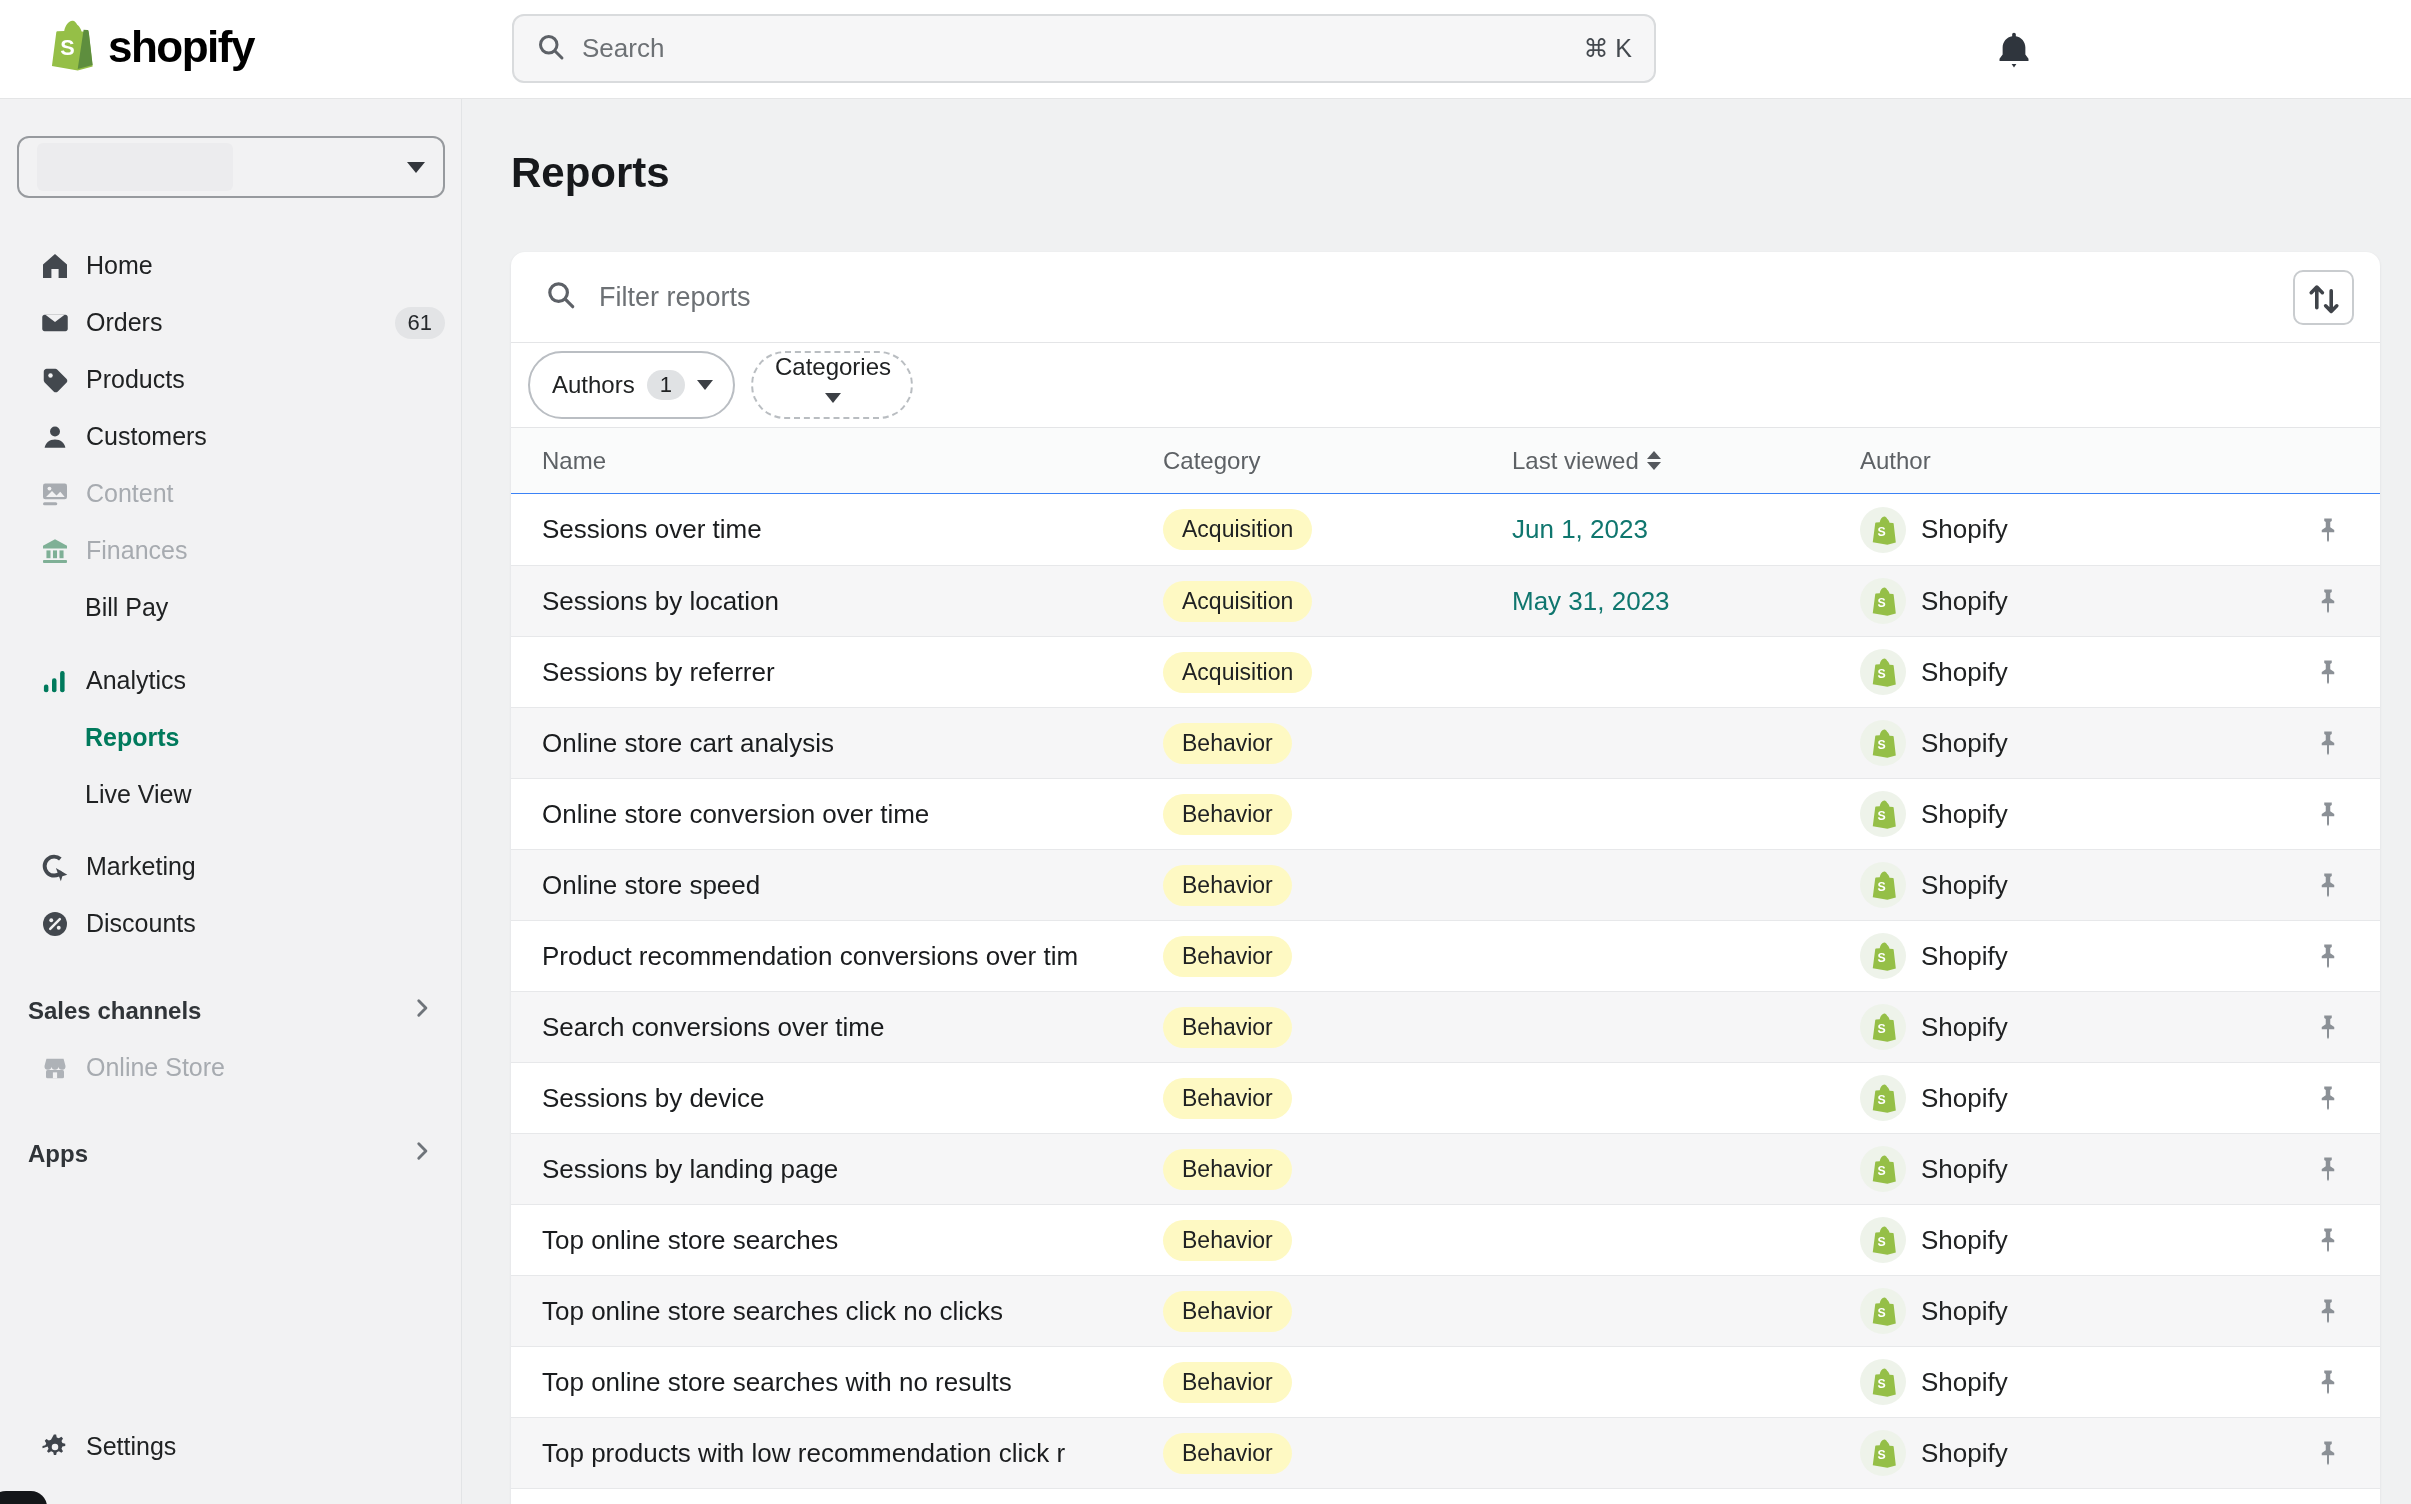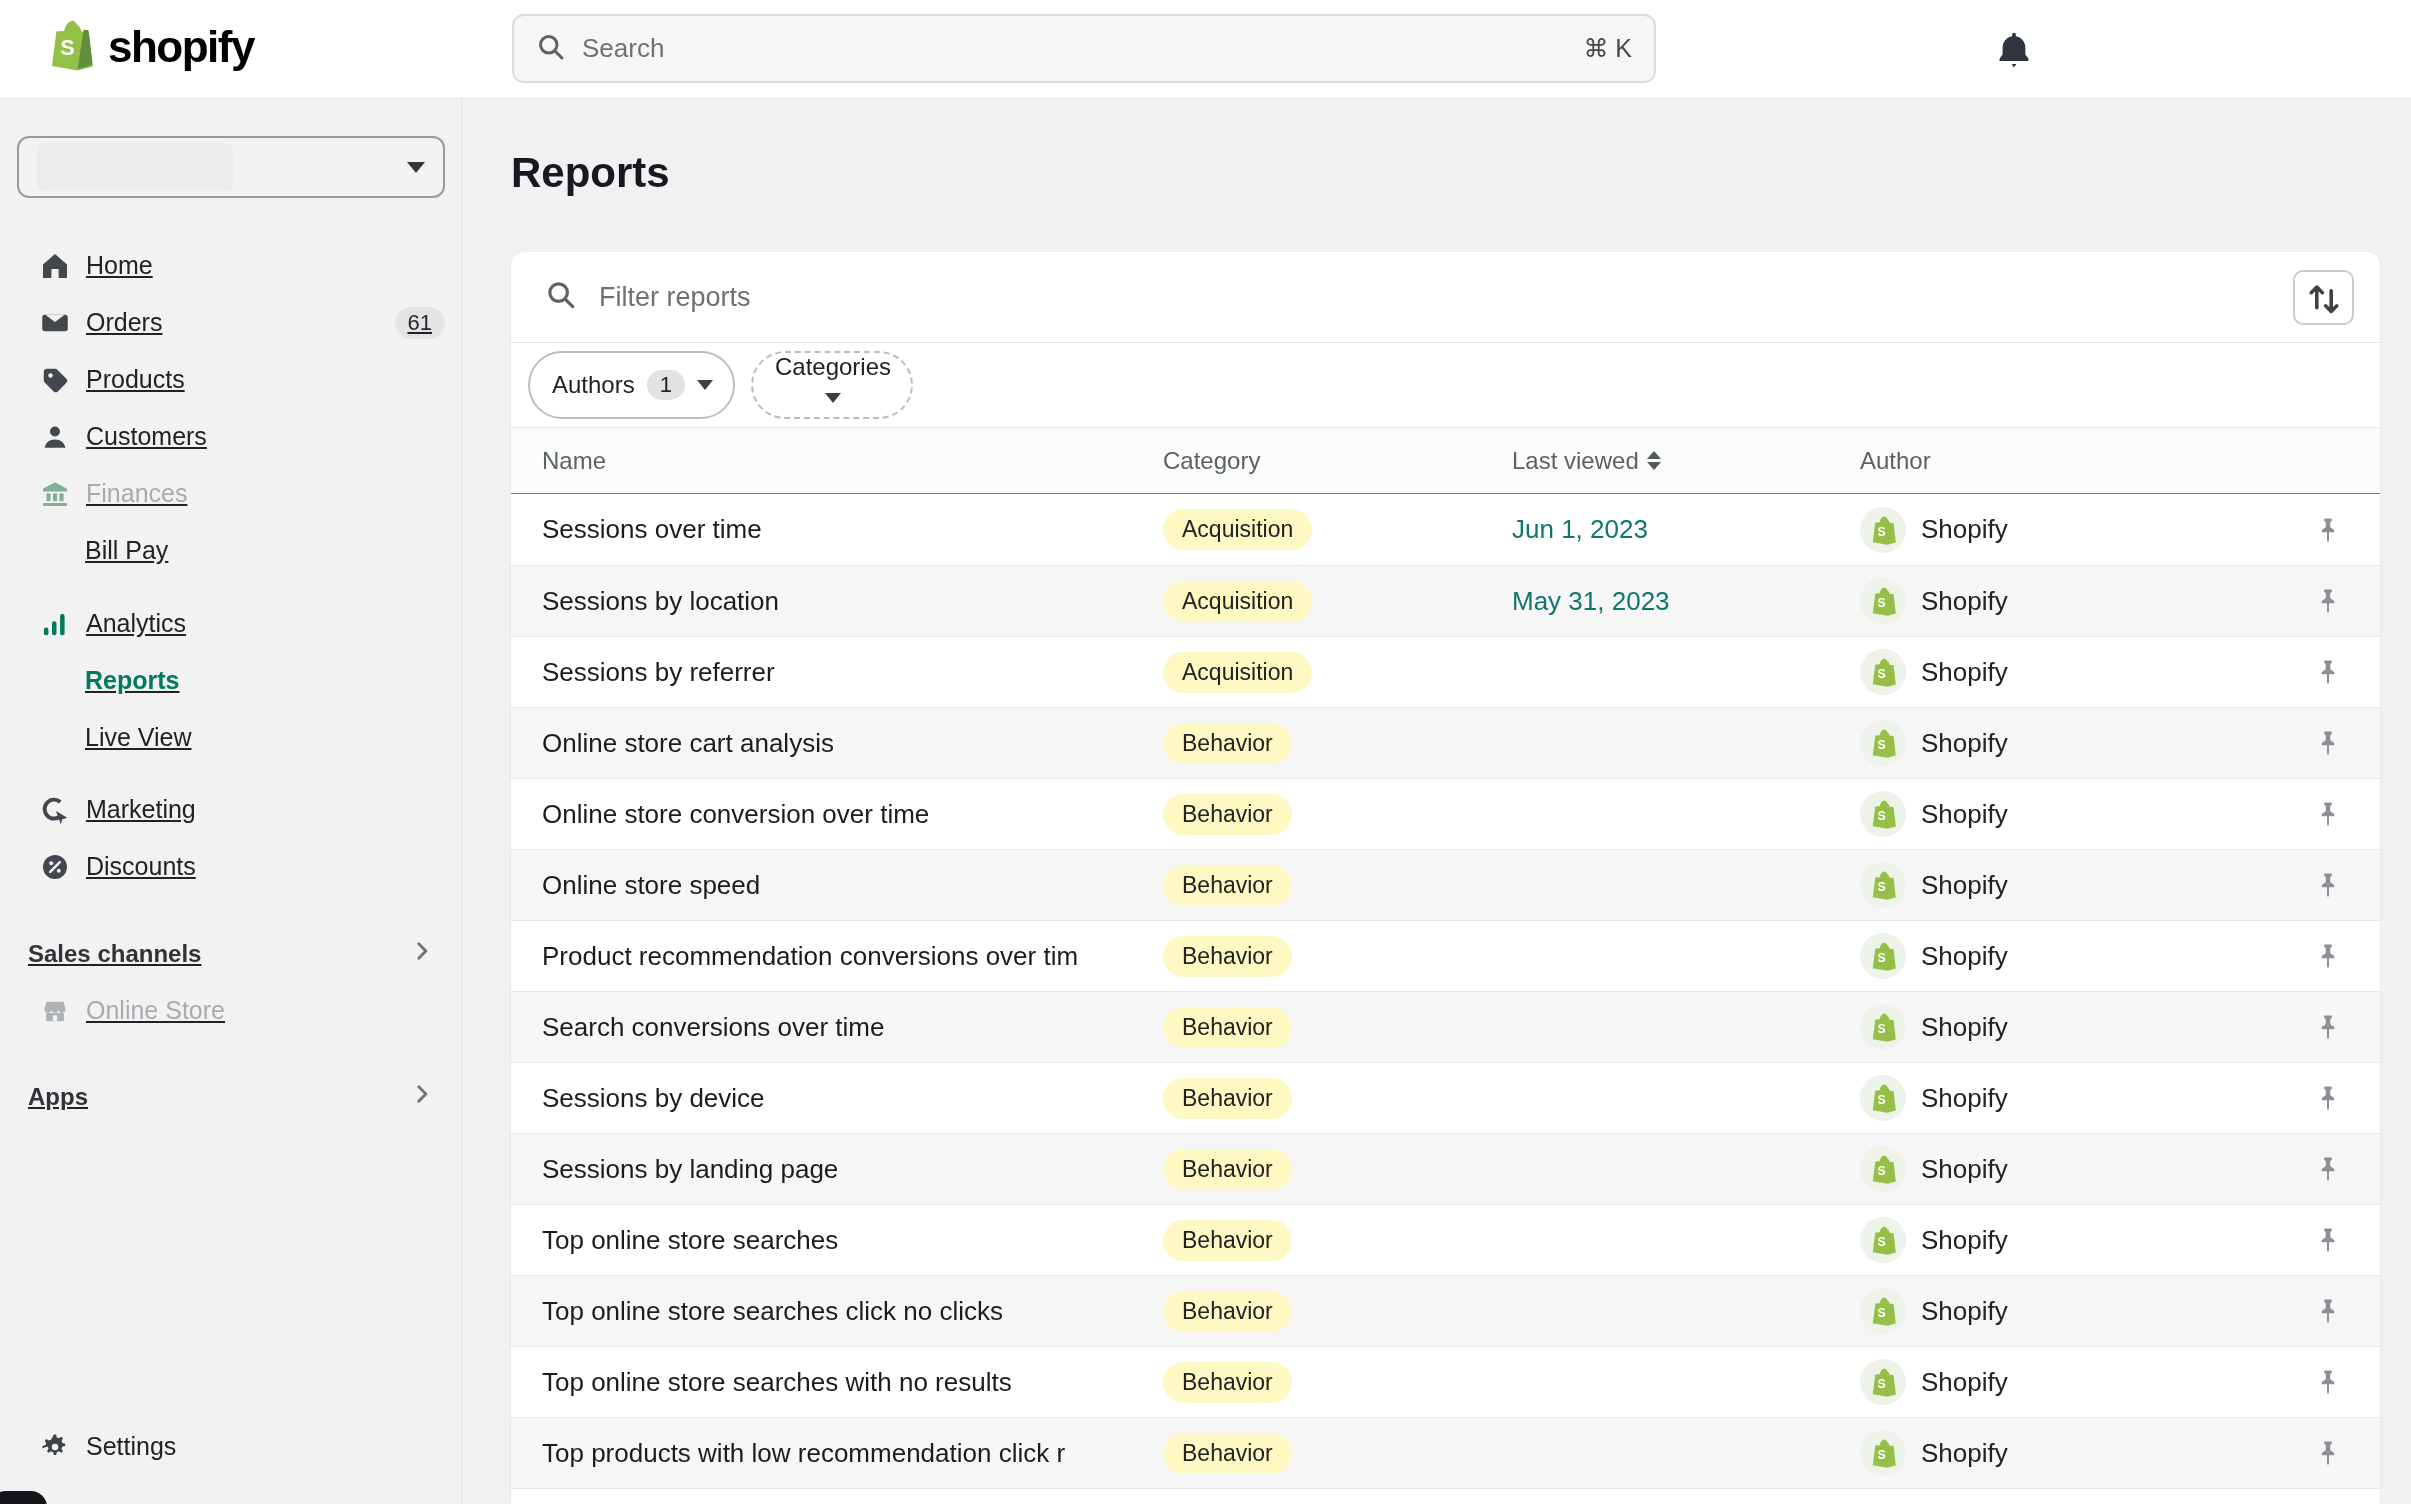--- a/index.html
+++ b/index.html
@@ -25,21 +25,21 @@
   .sidebar { width:462px; height:1406px; background:#f2f2f3; border-right:1px solid #e2e4e6;
     position:relative; flex:none; }
   .main { flex:1; height:1406px; position:relative; overflow:hidden; }
 
   
   .store-selector { margin:37px 16px 0 17px; height:62px; border:2px solid #979a9e;
     border-radius:12px; display:flex; align-items:center; padding:0 18px; cursor:pointer; }
   .store-blur { width:196px; height:48px; background:#ececee; border-radius:6px; }
   .caret-down { width:0; height:0; border-left:9px solid transparent; border-right:9px solid transparent;
     border-top:11px solid #33373c; margin-left:auto; }
-  .nav { margin-top:39px;text-decoration:underline; }
+  .nav { margin-top:39px; }
   .nav-item { height:57px; display:flex; align-items:center; padding:0 16px 0 40px;
     font-size:25px; color:#202223; cursor:pointer; position:relative; }
   .nav-item .ic { width:32px; height:32px; flex:none; margin-right:14px; display:flex; align-items:center; }
   .nav-item.sub { padding-left:85px; font-size:25px; }
   .nav-item.disabled { color:#a7abb0; }
   .hl { position:absolute; left:8px; right:16px; top:3px; bottom:3px; background:#ebebed; border-radius:10px; z-index:0; }
   .nav-item > * { position:relative; z-index:1; }
   .nav-item.active-green { color:#007a5c; font-weight:700; }
   .badge-count { margin-left:auto; background:#e3e4e6; border-radius:989px; padding:3px 13px;
     font-size:22px; color:#26292c; }
@@ -172,20 +172,31 @@
       <div class="nav-item">
         <span class="ic">
           <svg width="30" height="30" viewBox="0 0 20 20" fill="#43484e">
               <circle cx="10" cy="6.3" r="3.3"></circle>
               <path d="M10 11.6c-3.7 0-6.4 2.3-6.9 5.6h13.8c-.5-3.3-3.2-5.6-6.9-5.6z"></path>
             </svg>
         </span>
         <span>Customers</span>
       </div>
 
+      <div class="nav-item disabled">
+        <span class="ic">
+          <svg width="30" height="30" viewBox="0 0 20 20">
+              <rect x="2" y="3" width="16" height="10.5" rx="1.5" fill="#a8acb1"></rect>
+              <circle cx="6.3" cy="6.4" r="1.3" fill="#f2f2f3"></circle>
+              <path d="M4 12l4-4 3 3 2.5-2.5 3 3.5H4z" fill="#f2f2f3"></path>
+              <rect x="2" y="15.5" width="9.5" height="2" rx="1" fill="#a8acb1"></rect>
+            </svg>
+        </span>
+        <span>Content</span>
+      </div>
 
       <div class="nav-item disabled">
         <div class="hl"></div>
         <span class="ic">
           <svg width="30" height="30" viewBox="0 0 20 20" fill="#7fb096">
               <path d="M10 2.2l8 4.3v1.9H2V6.5z"></path>
               <rect x="4.3" y="9.6" width="2.7" height="5.2"></rect>
               <rect x="8.65" y="9.6" width="2.7" height="5.2"></rect>
               <rect x="13" y="9.6" width="2.7" height="5.2"></rect>
               <rect x="2" y="16" width="16" height="2" rx=".6"></rect>

